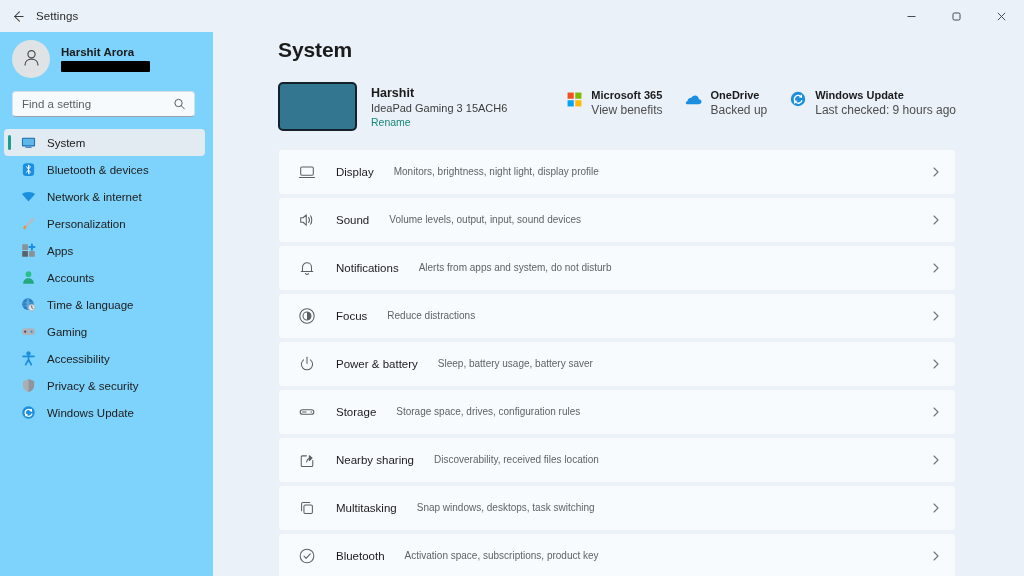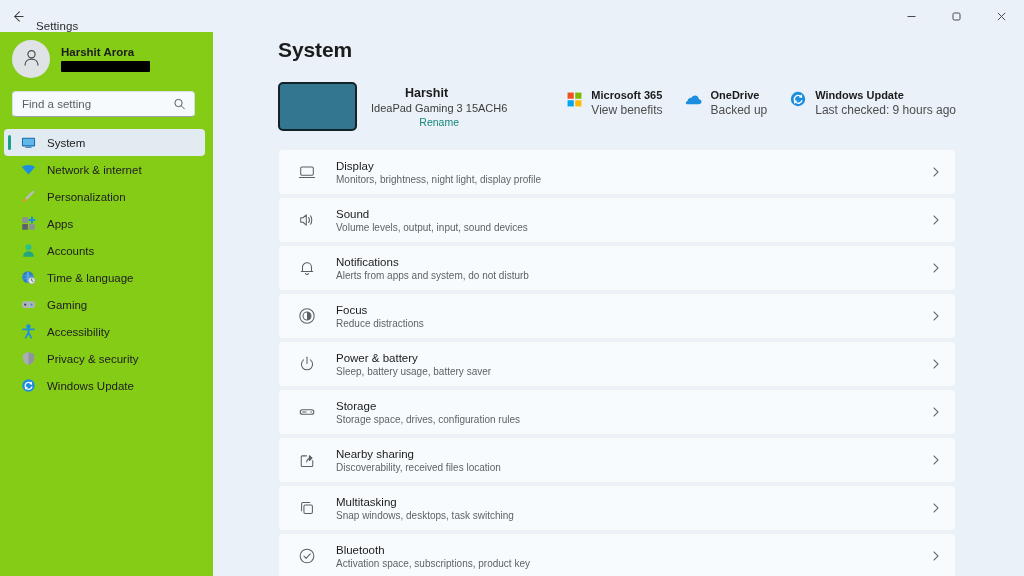--- a/index.html
+++ b/index.html
@@ -9,21 +9,21 @@
     font-family: "Liberation Sans", sans-serif;
     background: #eaf1f8;
     color: #1b1b1b;
     -webkit-font-smoothing: antialiased;
   }
   #app { position: relative; width: 1024px; height: 576px; display: flex; flex-direction: column; }
 
   
   .titlebar {
     height: 32px; flex: 0 0 32px;
-    display: flex; align-items: flex-end;
+    display: flex; align-items: center;
     background: #eaf1f8;
   }
   .tb-back {
     width: 34px; height: 32px;
     display: flex; align-items: center; justify-content: center;
     color: #3a3a3a;
   }
   .tb-back svg { display: block; }
   .tb-title {
     font-size: 11.5px; color: #2b2b2b; letter-spacing: .1px;
@@ -36,21 +36,21 @@
     color: #4a4a4a;
   }
   .tb-btn svg { display: block; }
 
   
   .body { flex: 1; display: flex; min-height: 0; }
 
   
   .sidebar {
     width: 213px; flex: 0 0 213px;
-    background: #84cc16;
+    background: #7dd3fc;
     padding: 0 8px 0 0;
     display: flex; flex-direction: column;
   }
   .profile {
     display: flex; align-items: center;
     padding: 8px 0 10px 12px;
     gap: 11px;
   }
   .avatar {
     width: 38px; height: 38px; border-radius: 50%;
@@ -131,23 +131,23 @@
   .devicerow { display: flex; align-items: flex-start; margin-bottom: 18px; }
   .device { display: flex; align-items: flex-start; gap: 14px; }
   .device-thumb {
     width: 79px; height: 49px;
     background: #33768f;
     border: 2.5px solid #14232b;
     border-radius: 5px;
     flex: 0 0 79px;
   }
   .device-meta { display: flex; flex-direction: column; padding-top: 4px; gap: 2px; }
-  .device-name { font-size: 12.5px; font-weight: bold; color: #1b1b1b; margin-left: 34px; }
+  .device-name { font-size: 12.5px; font-weight: bold; color: #1b1b1b; }
   .device-model { font-size: 11px; color: #3c3c3c; }
-  .device-rename { font-size: 10.5px; color: #18867a; text-decoration: none; cursor: pointer; text-align: center; }
+  .device-rename { font-size: 10.5px; color: #18867a; text-decoration: none; cursor: pointer; }
 
   .quick { display: flex; align-items: center; gap: 0; margin-left: auto; padding-top: 7px; }
   .quick-card { display: flex; align-items: flex-start; gap: 8px; padding-right: 22px; }
   .quick-card:last-child { padding-right: 0; }
   .quick-ico { width: 18px; height: 18px; flex: 0 0 18px; display: flex; align-items: center; justify-content: center; margin-top: 1px; }
   .quick-text { display: flex; flex-direction: column; gap: 2px; }
   .quick-title { font-size: 11px; font-weight: bold; color: #1b1b1b; white-space: nowrap; }
   .quick-sub { font-size: 12px; color: #4d4d4d; white-space: nowrap; }
 
   
@@ -161,21 +161,21 @@
     padding: 0 13px 0 12px;
     gap: 11px;
   }
   .row-ico {
     width: 22px; height: 22px; flex: 0 0 22px;
     display: flex; align-items: center; justify-content: center;
     color: #5a5f63;
     margin-left: 5px;
   }
   .row-ico svg { display: block; }
-  .row-text { display: flex; flex-direction: column; gap: 2px; margin-left: 7px; }
+  .row-text { display: flex; flex-direction: row; gap: 20px; margin-left: 7px; }
   .row-title { font-size: 11.5px; color: #1b1b1b; }
   .row-sub { font-size: 10px; color: #5e6368; }
   .row-chev { margin-left: auto; color: #6e7478; display: flex; align-items: center; }
 </style>
 </head>
 <body>
 
 <div id="app">
 
   <div class="titlebar">
@@ -251,20 +251,29 @@
           <span class="nav-ico">
             <svg width="15" height="15" viewBox="0 0 16 16">
               <rect x="1" y="3" width="14" height="9.2" rx="1.1" fill="#1b6fb0"></rect>
               <rect x="2.1" y="4" width="11.8" height="7" rx=".6" fill="#5fb8e8"></rect>
               <rect x="4.6" y="12.6" width="6.8" height="1.1" rx=".5" fill="#1b6fb0"></rect>
             </svg>
           </span>
           <span class="nav-label">System</span>
         </div>
 
+        <div class="nav-item">
+          <span class="nav-ico">
+            <svg width="15" height="15" viewBox="0 0 16 16">
+              <rect x="2" y="1.2" width="12" height="13.6" rx="3.4" fill="#1b8ee0"></rect>
+              <path d="M6 5 L10 11 L8 12.6 V3.4 L10 5 L6 11" fill="none" stroke="#fff" stroke-width="1" stroke-linejoin="round" stroke-linecap="round"></path>
+            </svg>
+          </span>
+          <span class="nav-label">Bluetooth &amp; devices</span>
+        </div>
 
         <div class="nav-item">
           <span class="nav-ico">
             <svg width="15" height="15" viewBox="0 0 16 16">
               <path d="M1 5.4 C4 2.4 12 2.4 15 5.4 L8 13.4 Z" fill="#1b8ee0"></path>
             </svg>
           </span>
           <span class="nav-label">Network &amp; internet</span>
         </div>
 

